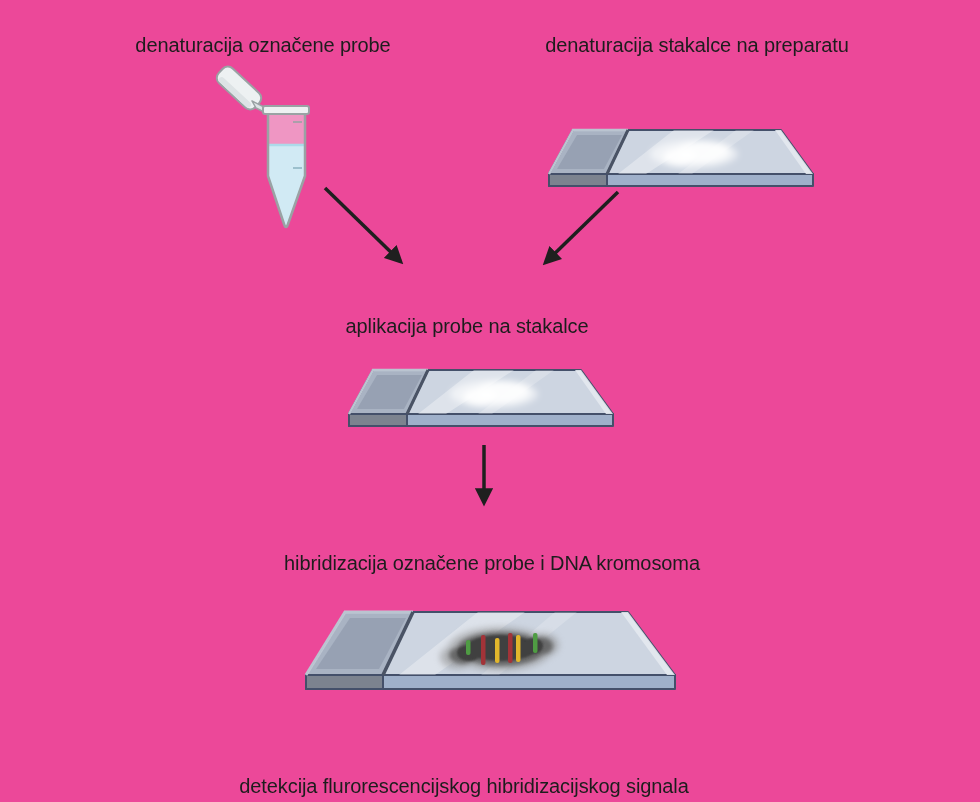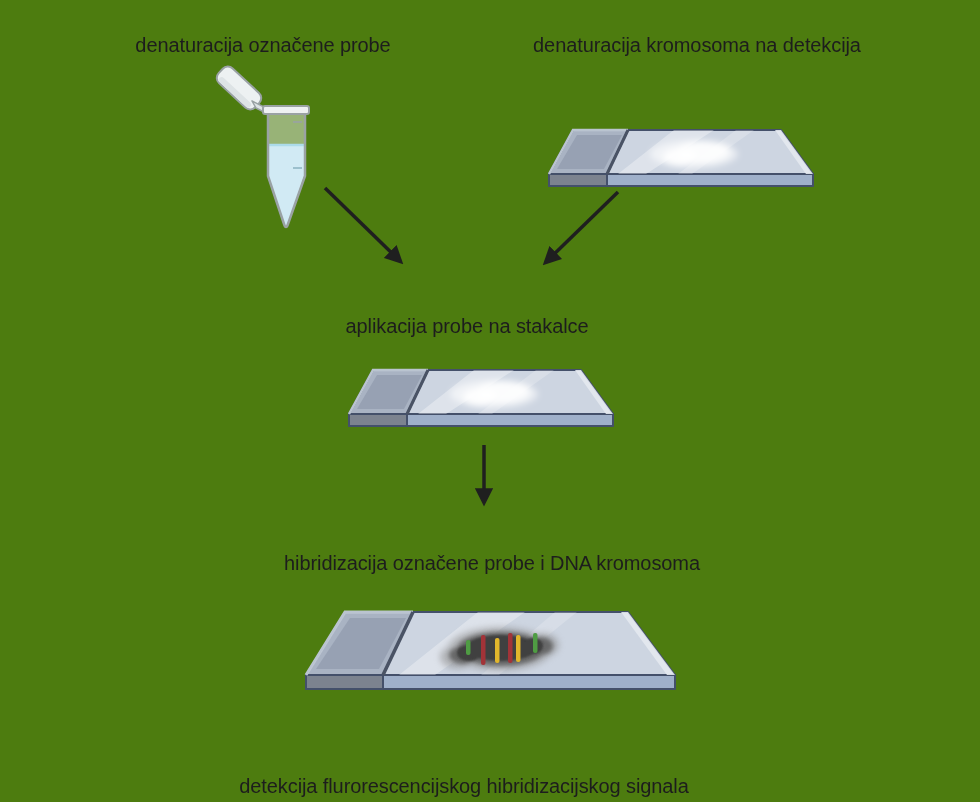--- a/index.html
+++ b/index.html
@@ -1,17 +1,17 @@
 <!DOCTYPE html>
 <html><head>
 <meta charset="utf-8">
 <style>
   html,body{margin:0;padding:0;background:#ffffff;}
   #canvas{
-    position:relative;width:980px;height:802px;background:#4d7c0f;
+    position:relative;width:980px;height:802px;background:#ec4899;
     font-family:"Liberation Sans", sans-serif;overflow:hidden;
   }
   .label{
     position:absolute;font-size:20px;line-height:1.2;color:#1d1d1d;
     text-align:center;letter-spacing:-0.1px;
   }
   .icon{position:absolute;}
   svg{display:block;}
 </style>
 </head>
@@ -48,21 +48,21 @@
         <polygon points="27,4 82,4 61,48 3,48" fill="#a9b3c3" stroke="#44506a" stroke-width="2" stroke-linejoin="round"></polygon>
         <polygon points="31,9 76,9 58,43 11,43" fill="#97a1b3"></polygon>
         <polyline points="3,48 27,4 82,4" fill="none" stroke="#c8d0dc" stroke-width="2.5" opacity="0.9"></polyline>
         <line x1="82" y1="4" x2="61" y2="48" stroke="#4a5365" stroke-width="3"></line>
       </g>
     </defs>
   </svg>
 
   <div class="label" style="left:63px;top:33px;width:400px">denaturacija označene probe</div>
 
-  <div class="label" style="left:497px;top:33px;width:400px">denaturacija kromosoma na detekcija</div>
+  <div class="label" style="left:497px;top:33px;width:400px">denaturacija stakalce na preparatu</div>
 
   <div class="label" style="left:267px;top:551px;width:450px">hibridizacija označene probe i DNA kromosoma</div>
 
   <div class="label" style="left:267px;top:314px;width:400px">aplikacija probe na stakalce</div>
 
   <div class="label" style="left:214px;top:774px;width:500px">detekcija flurorescencijskog hibridizacijskog signala</div>
 
   <svg class="icon" style="left:200px;top:60px" width="120" height="180" viewBox="0 0 120 180">
 
     <g transform="translate(39,28) rotate(43)">

